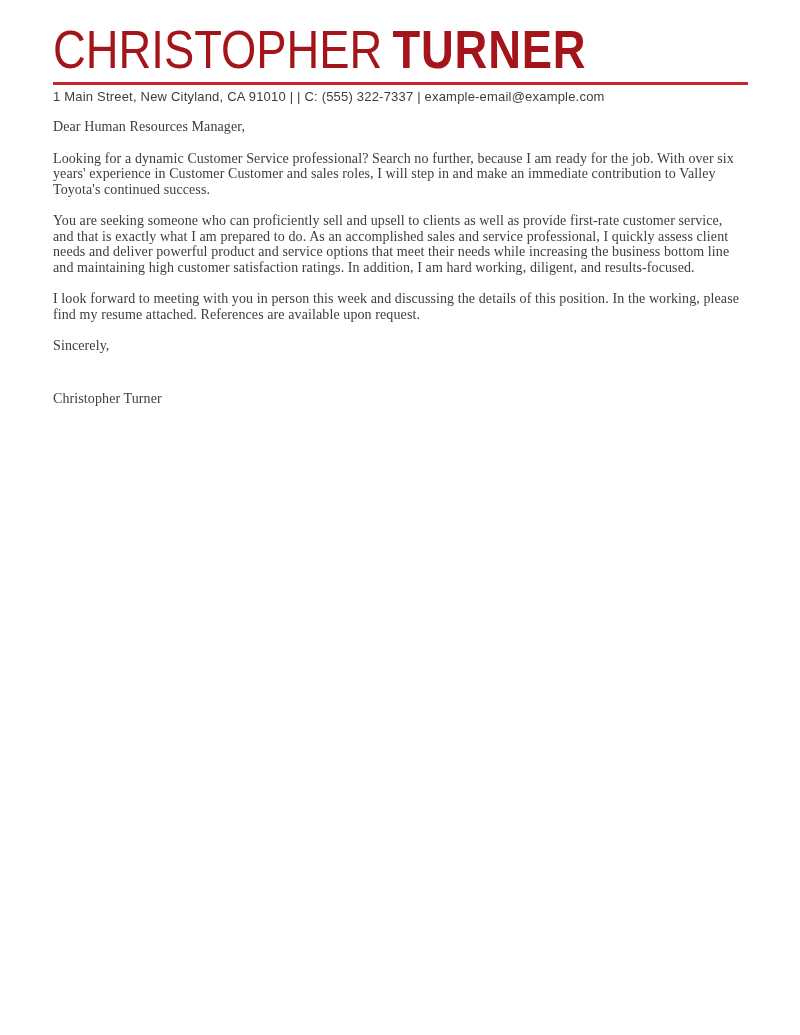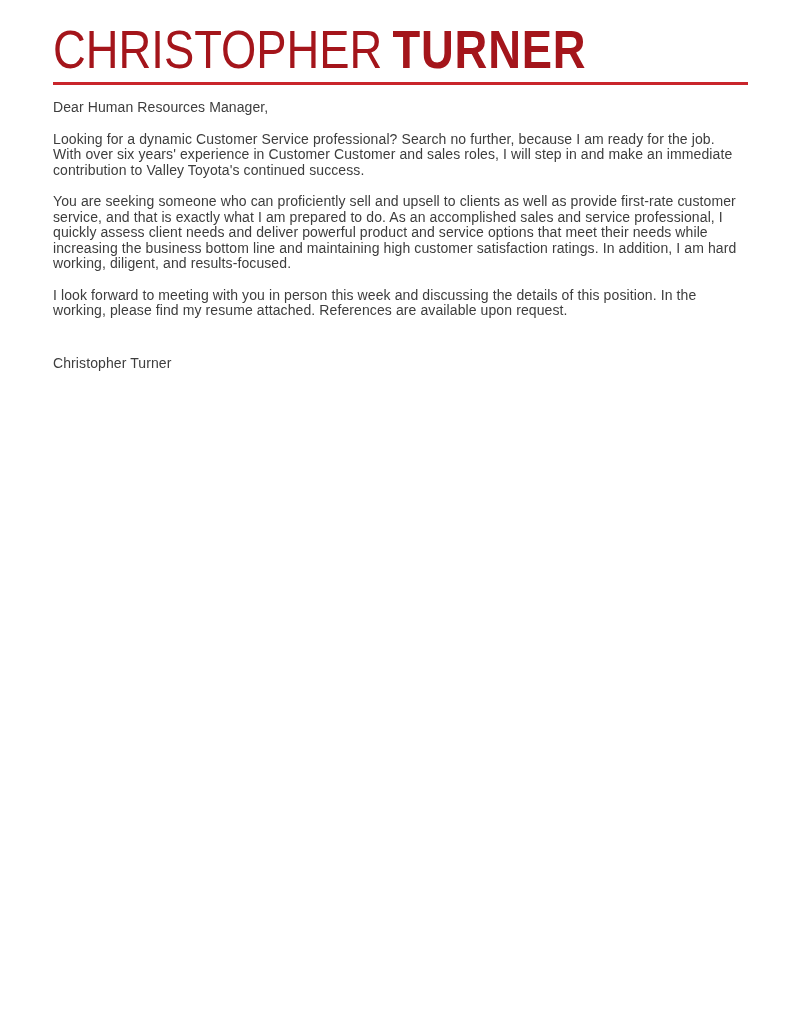--- a/index.html
+++ b/index.html
@@ -55,35 +55,38 @@
   .letter{
     margin-top:15px;
     width:692px;
     color:var(--text-gray);
   }
   .letter p{
     font-size:14px;
     line-height:15.5px;
     letter-spacing:0.1px;
     margin:0 0 16px 0;
+    font-family:Liberation Serif, serif;
   }
   .letter p.closing{margin-bottom:0;}
   .letter p.signature{margin-top:37px;}
 </style>
 </head>
 <body>
 
 <div class="page">
 
   <header>
     <h1 class="name"><span class="first">CHRISTOPHER</span><span class="last">TURNER</span></h1>
     <div class="rule"></div>
+    <div class="contact">1 Main Street, New Cityland, CA 91010 | | C: (555) 322-7337 | example-email@example.com</div>
   </header>
 
   <main class="letter">
     <p>Dear Human Resources Manager,</p>
     <p>Looking for a dynamic Customer Service professional? Search no further, because I am ready for the job. With over six years' experience in Customer Customer and sales roles, I will step in and make an immediate contribution to Valley Toyota's continued success.</p>
     <p>You are seeking someone who can proficiently sell and upsell to clients as well as provide first-rate customer service, and that is exactly what I am prepared to do. As an accomplished sales and service professional, I quickly assess client needs and deliver powerful product and service options that meet their needs while increasing the business bottom line and maintaining high customer satisfaction ratings. In addition, I am hard working, diligent, and results-focused.</p>
     <p>I look forward to meeting with you in person this week and discussing the details of this position. In the working, please find my resume attached. References are available upon request.</p>
+    <p class="closing">Sincerely,</p>
     <p class="signature">Christopher Turner</p>
   </main>
 
 </div>
 
 </body></html>

